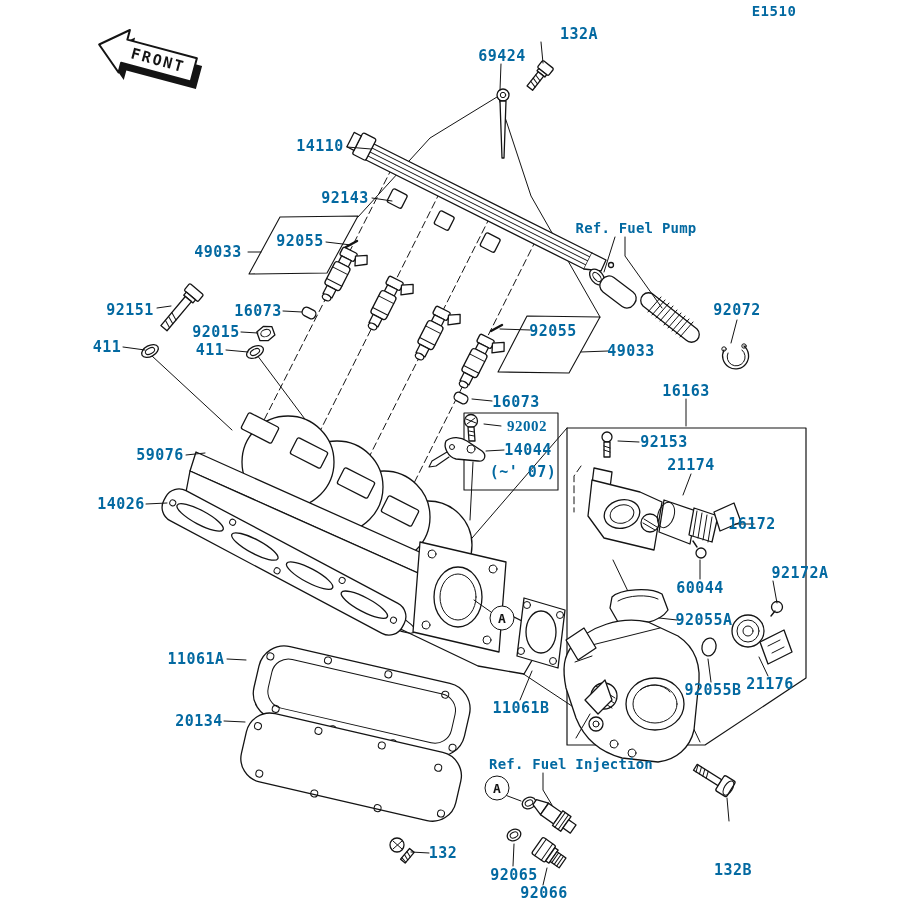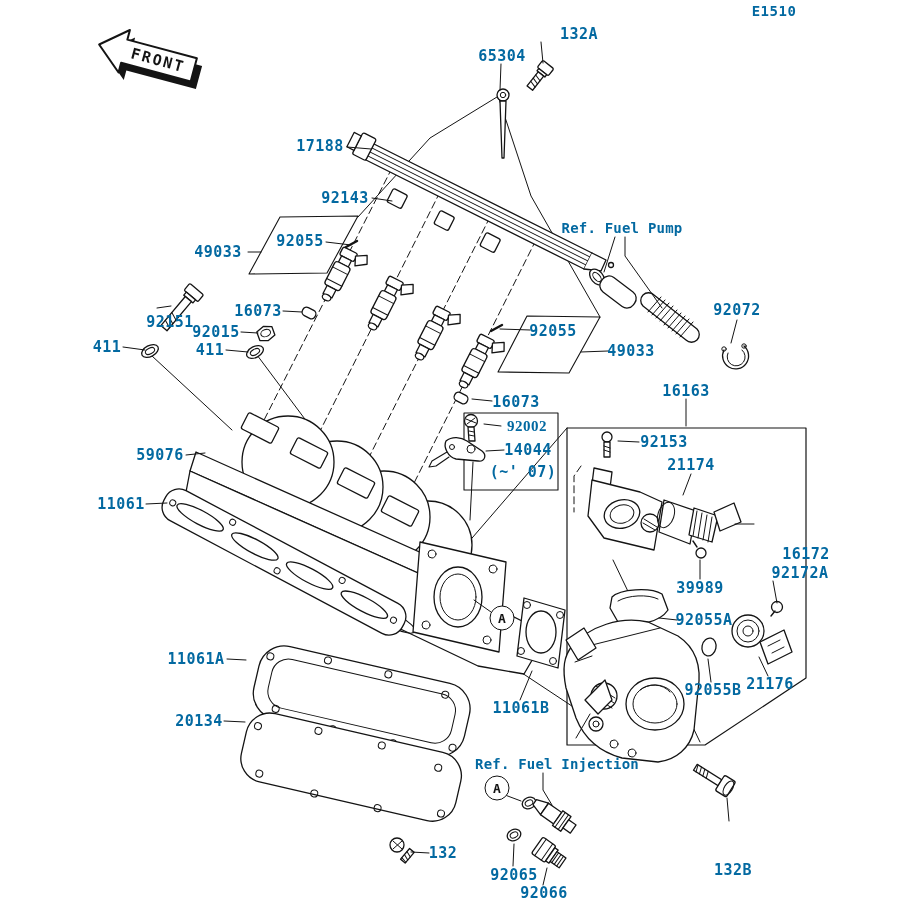--- a/index.html
+++ b/index.html
@@ -1,21 +1,21 @@
 <!DOCTYPE html>
 <html><head>
 <meta charset="utf-8">
 <style>
   html,body{margin:0;padding:0;background:#fff;}
   .stage{position:relative;width:900px;height:900px;background:#fff;overflow:hidden;
          font-family:"DejaVu Sans Mono","Liberation Mono",monospace;}
   .stage svg{position:absolute;left:0;top:0;}
   .plabel{position:absolute;transform:translate(-50%,-50%);font-weight:bold;font-size:15px;
           letter-spacing:0.5px;color:#0369a1;white-space:nowrap;line-height:1;}
-  .plabel.ref{font-size:14px;letter-spacing:0.2px;}
+  .plabel.ref{font-size:14px;letter-spacing:0.2px;padding-left:28px;}
   .plabel.code{font-size:14px;}
   .circleA{position:absolute;transform:translate(-50%,-50%);width:23px;height:23px;
            border:1.8px solid #121212;border-radius:50%;background:#fff;display:flex;
            align-items:center;justify-content:center;font-size:13px;font-weight:bold;color:#121212;}
 </style>
 </head>
 <body>
 
 <div class="stage">
 
@@ -357,46 +357,46 @@
     <path d="M-48,2 L-22,-20 L-22,-10 L50,-10 L50,14 L-22,14 L-22,24 Z" transform="translate(7,6)" fill="#141414" stroke="none"></path>
     <path d="M-48,2 L-22,-20 L-22,-10 L50,-10 L50,14 L-22,14 L-22,24 Z" fill="#fff" stroke-width="2"></path>
     <text x="13" y="7" text-anchor="middle" font-size="15" font-weight="bold" letter-spacing="2" fill="#141414" stroke="none" font-family="DejaVu Sans Mono, monospace">FRONT</text>
   </g>
  </g>
 </svg>
 
 <div id="labels">
       <div class="plabel code" style="left: 774px; top: 11px;">E1510</div>
       <div class="plabel" style="left: 541px; top: 34px; margin-left: 38px;">132A</div>
-      <div class="plabel" style="left: 502px; top: 56px;">65304</div>
-      <div class="plabel" style="left: 320px; top: 146px;">17188</div>
+      <div class="plabel" style="left: 502px; top: 56px;">69424</div>
+      <div class="plabel" style="left: 320px; top: 146px;">14110</div>
       <div class="plabel" style="left: 345px; top: 198px;">92143</div>
       <div class="plabel" style="left: 300px; top: 241px;">92055</div>
       <div class="plabel" style="left: 218px; top: 252px;">49033</div>
       <div class="plabel ref" style="left: 622px; top: 228px;">Ref. Fuel Pump</div>
-      <div class="plabel" style="left: 130px; top: 322px; margin-left: 40px;">92151</div>
+      <div class="plabel" style="left: 130px; top: 310px;">92151</div>
       <div class="plabel" style="left: 258px; top: 311px;">16073</div>
       <div class="plabel" style="left: 216px; top: 332px;">92015</div>
       <div class="plabel" style="left: 107px; top: 347px;">411</div>
       <div class="plabel" style="left: 210px; top: 350px;">411</div>
       <div class="plabel" style="left: 553px; top: 331px;">92055</div>
       <div class="plabel" style="left: 631px; top: 351px;">49033</div>
       <div class="plabel" style="left: 737px; top: 310px;">92072</div>
       <div class="plabel" style="left: 686px; top: 391px;">16163</div>
       <div class="plabel" style="left: 516px; top: 402px;">16073</div>
       <div class="plabel" style="left: 527px; top: 426px; font-family: Liberation Serif, serif;">92002</div>
       <div class="plabel" style="left: 528px; top: 450px;">14044</div>
       <div class="plabel" style="left: 523px; top: 472px;">(~' 07)</div>
       <div class="plabel" style="left: 664px; top: 442px;">92153</div>
       <div class="plabel" style="left: 160px; top: 455px;">59076</div>
       <div class="plabel" style="left: 691px; top: 465px;">21174</div>
-      <div class="plabel" style="left: 121px; top: 504px;">11061</div>
-      <div class="plabel" style="left: 806px; top: 524px; margin-top: 30px;">16172</div>
+      <div class="plabel" style="left: 121px; top: 504px;">14026</div>
+      <div class="plabel" style="left: 752px; top: 524px;">16172</div>
       <div class="plabel" style="left: 800px; top: 573px;">92172A</div>
-      <div class="plabel" style="left: 700px; top: 588px;">39989</div>
+      <div class="plabel" style="left: 700px; top: 588px;">60044</div>
       <div class="plabel" style="left: 704px; top: 620px;">92055A</div>
       <div class="plabel" style="left: 196px; top: 659px;">11061A</div>
       <div class="plabel" style="left: 770px; top: 684px;">21176</div>
       <div class="plabel" style="left: 713px; top: 690px;">92055B</div>
       <div class="plabel" style="left: 521px; top: 708px;">11061B</div>
       <div class="plabel" style="left: 199px; top: 721px;">20134</div>
       <div class="plabel ref" style="left: 557px; top: 764px;">Ref. Fuel Injection</div>
       <div class="plabel" style="left: 443px; top: 853px;">132</div>
       <div class="plabel" style="left: 733px; top: 830px; margin-top: 40px;">132B</div>
       <div class="plabel" style="left: 514px; top: 875px;">92065</div>

